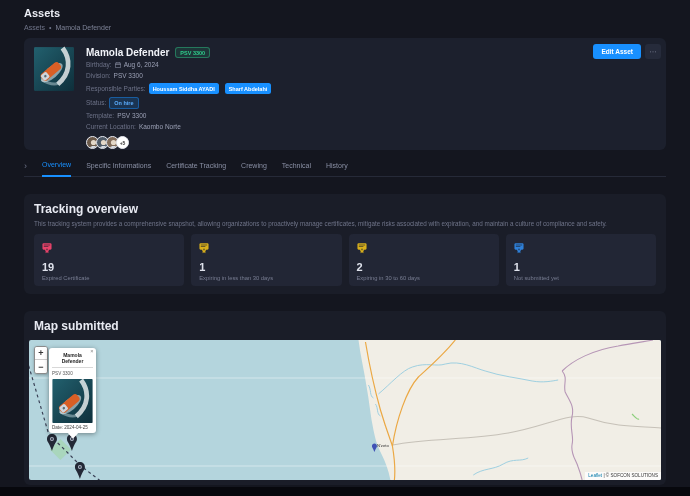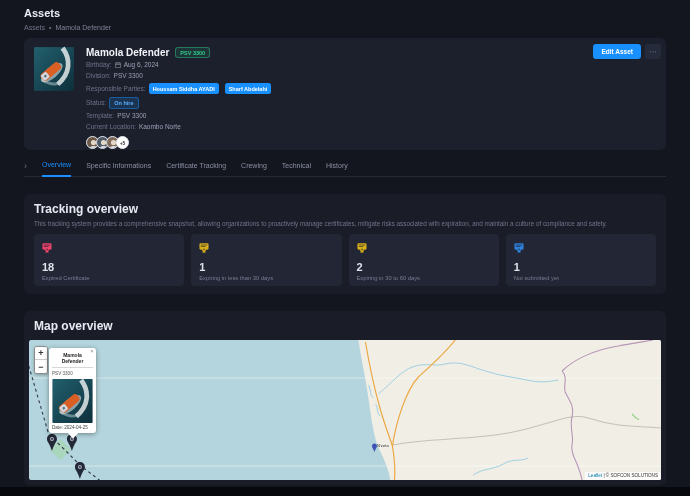--- a/index.html
+++ b/index.html
@@ -242,21 +242,21 @@
   </div>
 
   <div class="section-card tracking-card">
     <div class="sec-title">Tracking overview</div>
     <div class="sec-desc">This tracking system provides a comprehensive snapshot, allowing organizations to proactively manage certificates, mitigate risks associated with expiration, and maintain a culture of compliance and safety.</div>
     <div class="stat-row">
       <div class="stat-card">
         <span class="stat-ico" style="color: rgb(232, 67, 106);"><svg width="10" height="11" viewBox="0 0 22 23">
               <use href="#cert-ico"></use>
             </svg></span>
-        <div class="stat-value">18</div>
+        <div class="stat-value">19</div>
         <div class="stat-label">Expired Certificate</div>
       </div>
       <div class="stat-card">
         <span class="stat-ico" style="color: rgb(217, 176, 28);"><svg width="10" height="11" viewBox="0 0 22 23">
               <use href="#cert-ico"></use>
             </svg></span>
         <div class="stat-value">1</div>
         <div class="stat-label">Expiring in less than 30 days</div>
       </div>
       <div class="stat-card">
@@ -270,21 +270,21 @@
         <span class="stat-ico" style="color: rgb(47, 128, 217);"><svg width="10" height="11" viewBox="0 0 22 23">
               <use href="#cert-ico"></use>
             </svg></span>
         <div class="stat-value">1</div>
         <div class="stat-label">Not submitted yet</div>
       </div>
     </div>
   </div>
 
   <div class="section-card map-card">
-    <div class="sec-title">Map overview</div>
+    <div class="sec-title">Map submitted</div>
     <div class="map-wrap">
       <svg class="map-svg" viewBox="0 0 633 140" preserveAspectRatio="none">
 
         <path d="M330,0 C332,16 336,32 338,46 C341,62 342,76 345,90 C347,100 349,106 353,114 C357,122 360,130 362,140 L633,140 L633,0 Z" fill="#f1eee6"></path>
 
         <line x1="0" y1="38" x2="633" y2="38" stroke="#ffffff" stroke-width="0.8" opacity="0.55"></line>
         <line x1="0" y1="126" x2="633" y2="126" stroke="#ffffff" stroke-width="0.8" opacity="0.55"></line>
 
         <path d="M350,54 C362,44 374,30 384,27 C398,22 408,27 417,24 C432,20 446,28 457,31 C472,36 490,38 504,41 C515,43 524,41 530,40" stroke="#9ecfe0" stroke-width="1" fill="none"></path>
         <path d="M340,45 C343,50 341,56 345,58 M347,64 C350,68 348,74 352,76" stroke="#9ecfe0" stroke-width="1" fill="none"></path>

